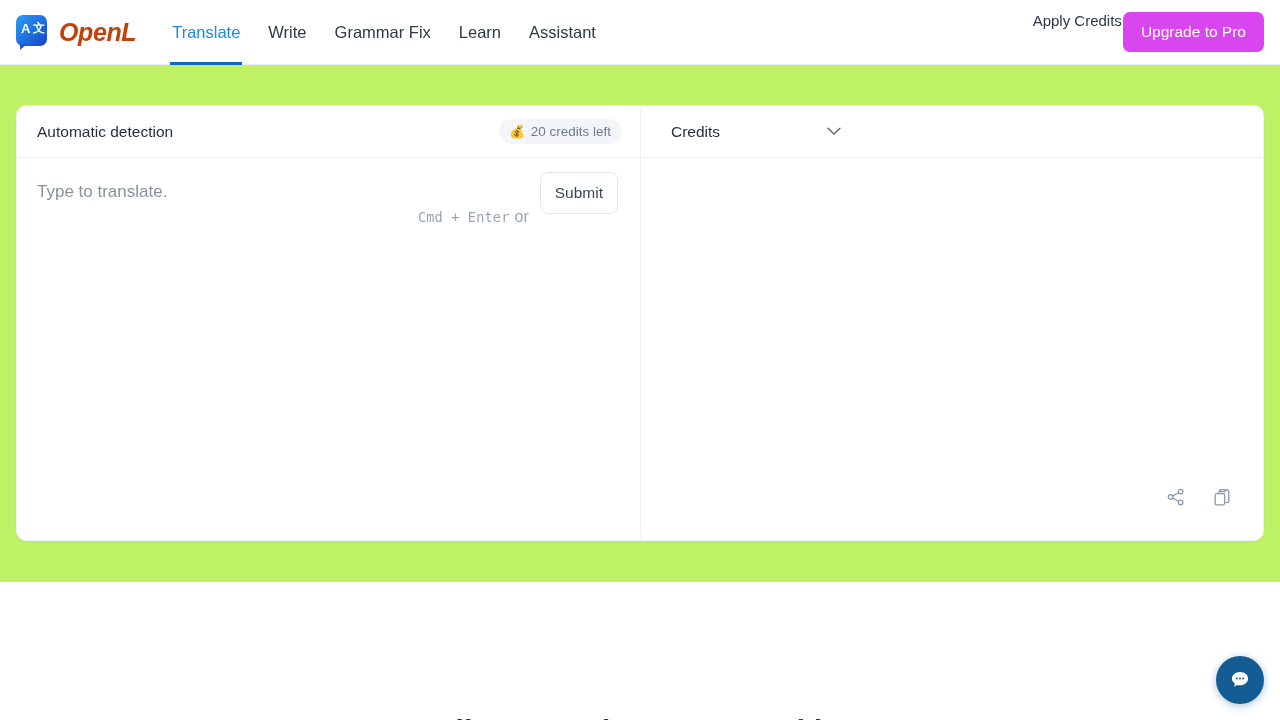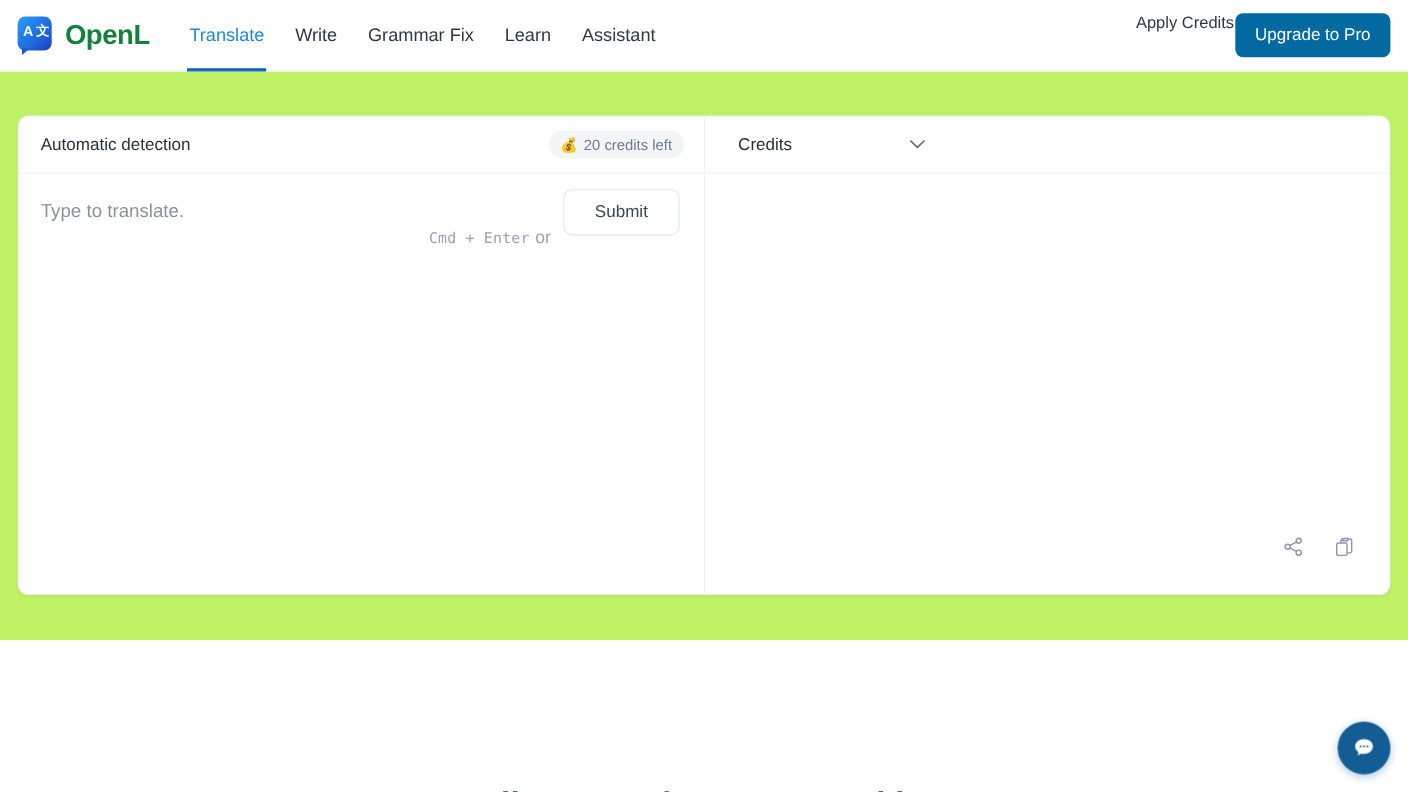--- a/index.html
+++ b/index.html
@@ -66,21 +66,22 @@
     font-weight: bold;
     line-height: 1;
   }
   .logo-a { left: 7px; top: 8px; font-size: 13px; }
   .logo-cjk { left: 19px; top: 8px; font-size: 12px; }
 
   .brand-name {
     font-size: 25px;
     font-weight: bold;
     letter-spacing: -0.4px;
-    color: #15803d;
+    color: #c2410c;
+    font-style: italic;
   }
 
   .nav {
     display: flex;
     align-items: flex-start;
     height: 65px;
     gap: 0px;
   }
 
   .nav-item {
@@ -111,21 +112,21 @@
   }
 
   .apply-credits {
     font-size: 15px;
     color: #2b3848;
     cursor: pointer;
     white-space: nowrap;
   }
 
   .upgrade-btn {
-    background: #0369a1;
+    background: #d946ef;
     color: #ffffff;
     font-size: 15.5px;
     border: none;
     border-radius: 7px;
     padding: 11px 18px;
     cursor: pointer;
     font-family: inherit;
     white-space: nowrap;
   }
 
@@ -242,21 +243,21 @@
     gap: 5px;
     white-space: nowrap;
   }
   .hint-keys { font-family: "DejaVu Sans Mono", monospace; font-size: 13.5px; letter-spacing: 0.2px; margin-top: 48px; }
   .hint-or { font-family: "Liberation Sans", sans-serif; font-size: 16px; }
 
   .submit-btn {
     background: #ffffff;
     border: 1px solid #e4e7ee;
     border-radius: 8px;
-    padding: 11px 28px;
+    padding: 11px 14px;
     font-size: 15.5px;
     color: #3b4656;
     cursor: pointer;
     font-family: inherit;
   }
 
   .pane-right {
     flex: 1 1 auto;
     display: flex;
     flex-direction: column;

